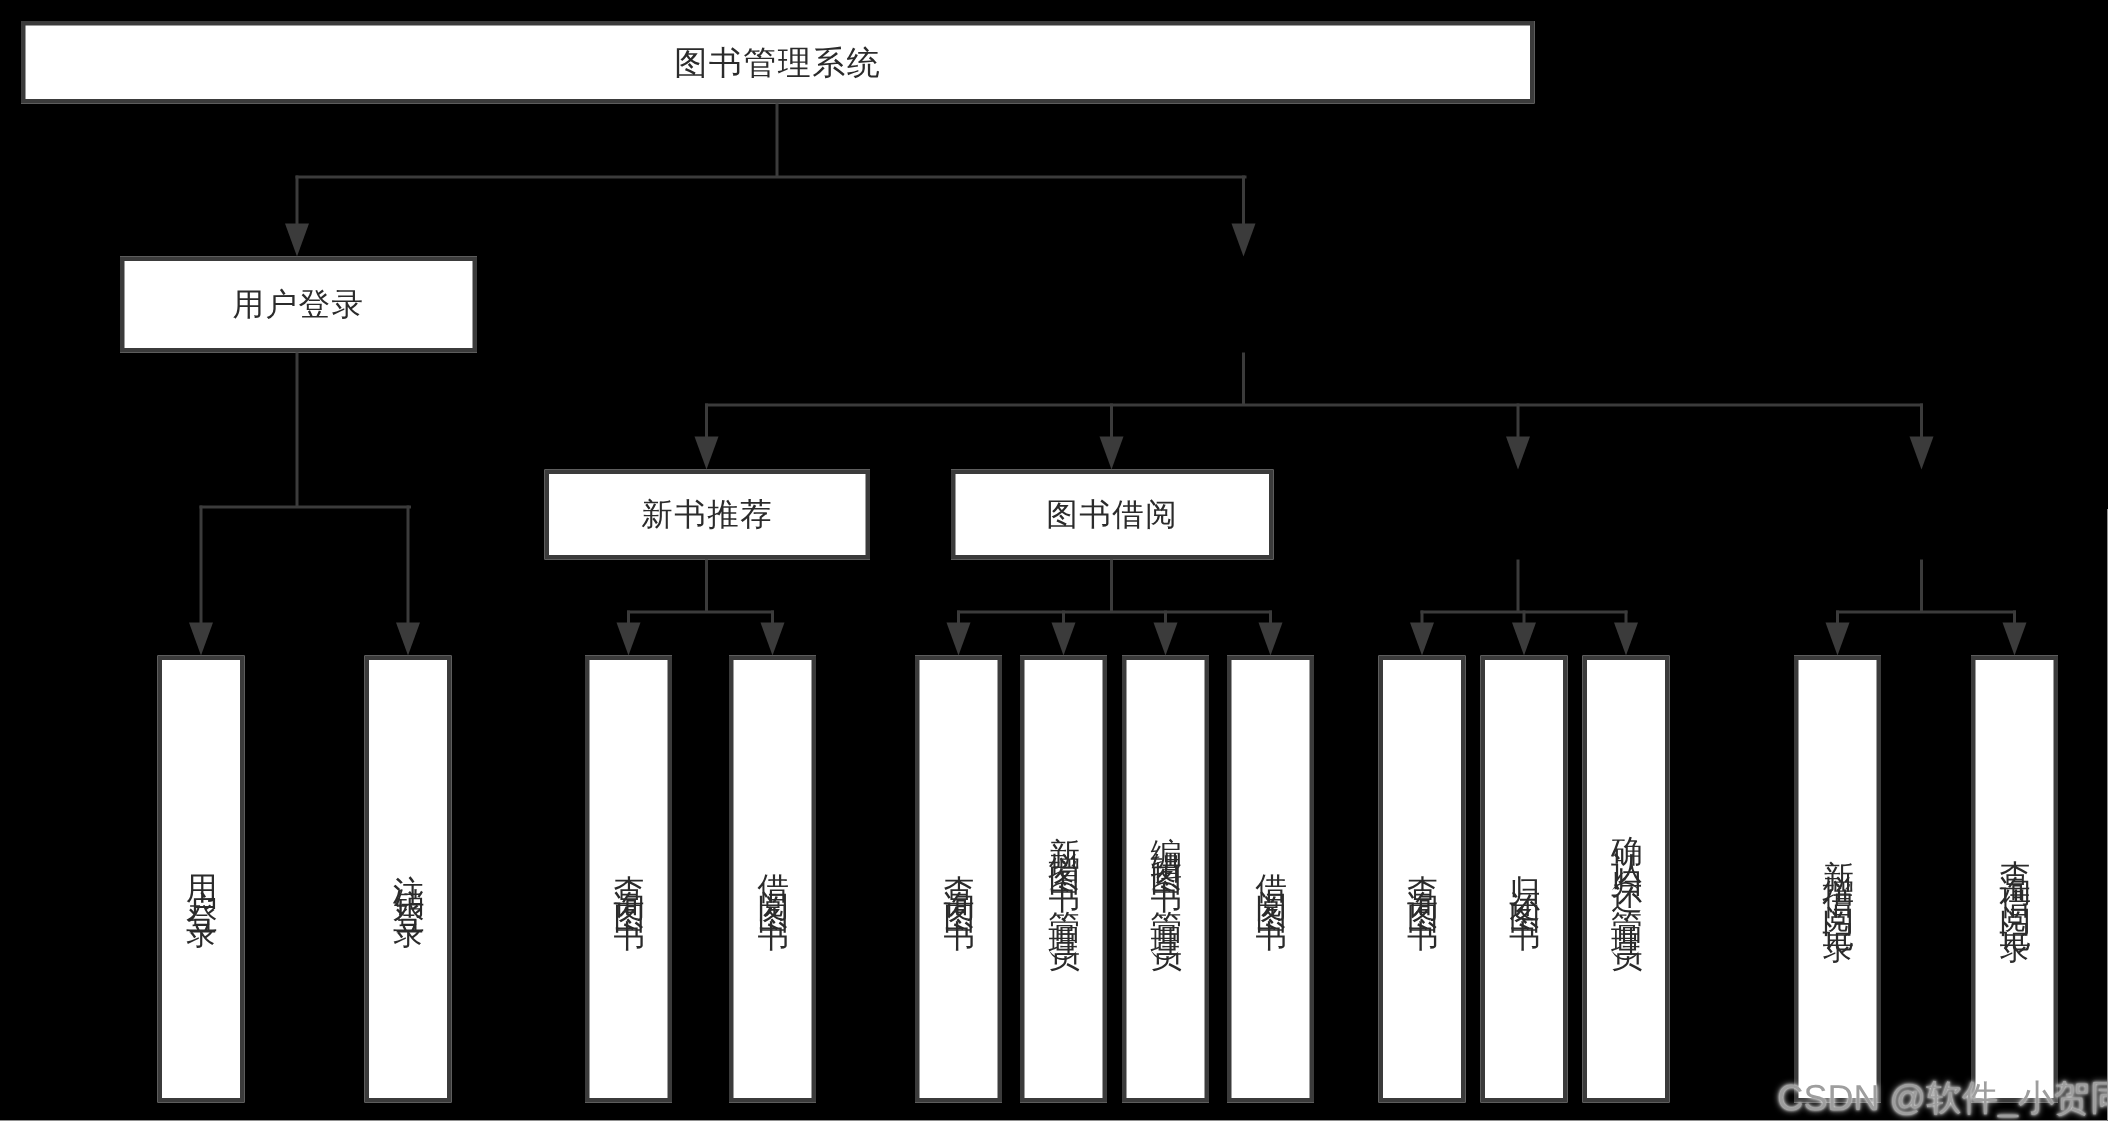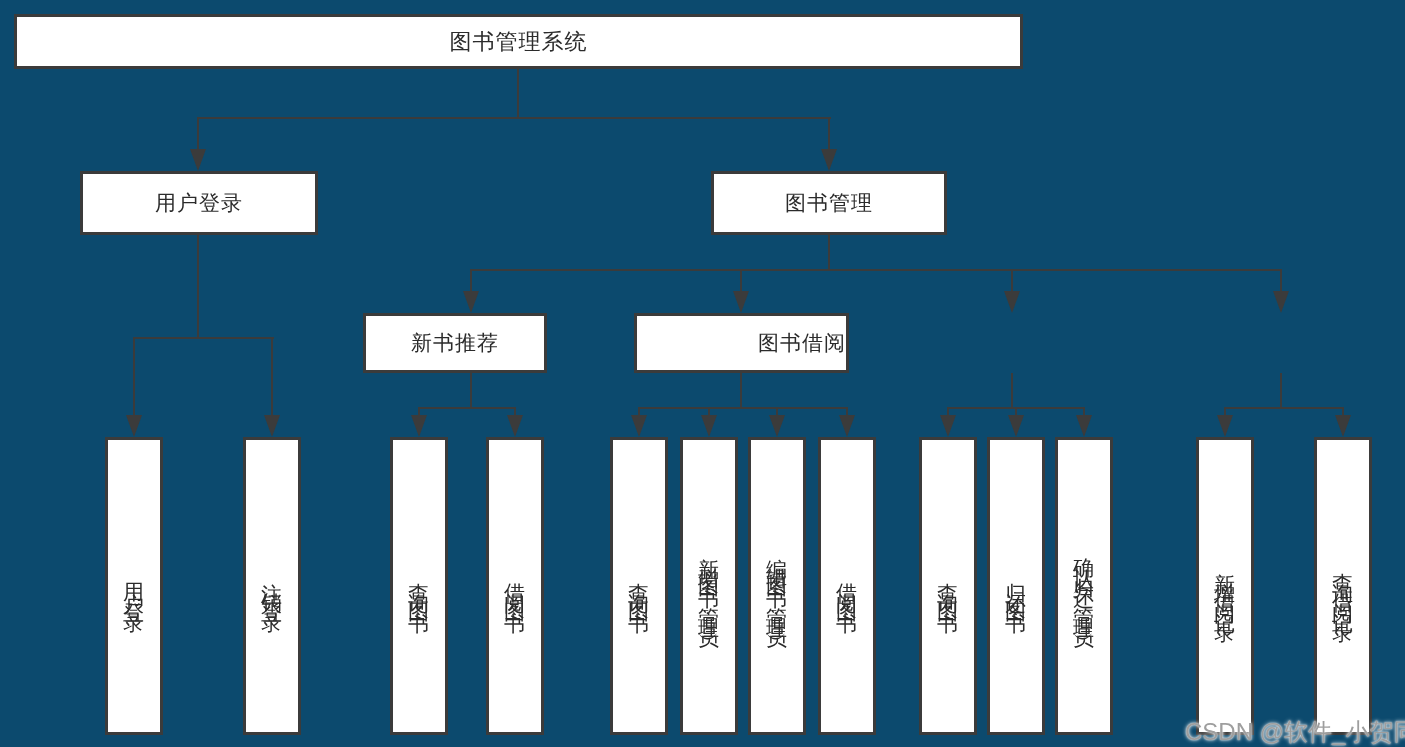--- a/index.html
+++ b/index.html
@@ -1,19 +1,19 @@
 <!DOCTYPE html>
 <html><head>
 <meta charset="utf-8">
 <style>
   html,body{margin:0;padding:0;background:#ffffff;}
   .canvas{
     position:relative;
     width:1405px;height:747px;
-    background:#0c4a6e;
+    background:#000000;
     font-family:"Liberation Sans","DejaVu Sans",sans-serif;
     overflow:hidden;
   }
   .box{
     position:absolute;
     box-sizing:border-box;
     border:3px solid #3b3b3b;
     background:#ffffff;
     display:flex;
     align-items:center;
@@ -46,45 +46,42 @@
     font-size:24px;
     color:#9e9e9e;
     text-shadow:0 0 2px #ffffff,0 0 4px #ffffff;
     white-space:nowrap;
     z-index:9;
   }
   
   .n-root{left:14px;top:14px;width:1009px;height:55px;}
   .n-login{left:80px;top:171px;width:238px;height:64px;}
   .n-mgmt{left:711px;top:171px;width:236px;height:64px;}
-  .n-rec{left:363px;top:313px;width:184px;height:60px;align-items:center;}
-  .n-bor{left:634px;top:313px;width:215px;height:60px;justify-content:flex-end;}
+  .n-rec{left:363px;top:313px;width:217px;height:60px;align-items:center;}
+  .n-bor{left:634px;top:313px;width:215px;height:60px;}
   .n-cur{left:905px;top:313px;width:214px;height:60px;}
   .n-his{left:1174px;top:313px;width:214px;height:60px;}
   .leaf{top:437px;width:58px;height:298px;}
   .l1{left:105px;} .l2{left:243px;}
   .l3{left:390px;} .l4{left:486px;}
   .l5{left:610px;} .l6{left:680px;} .l7{left:748px;} .l8{left:818px;}
   .l9{left:919px;} .l10{left:987px;} .l11{left:1055px;}
   .l12{left:1196px;} .l13{left:1314px;}
 </style>
 </head>
 <body>
 
 <div class="canvas">
 
   <div class="box root n-root">
     <span>图书管理系统</span>
   </div>
 
   <div class="box n-login">
     <span>用户登录</span>
-  </div>
-  <div class="box n-mgmt">
-    <span>图书管理</span>
   </div>
 
   <div class="box n-rec">
     <span>新书推荐</span>
   </div>
   <div class="box n-bor">
     <span>图书借阅</span>
   </div>
 
   <div class="box leaf l1">

